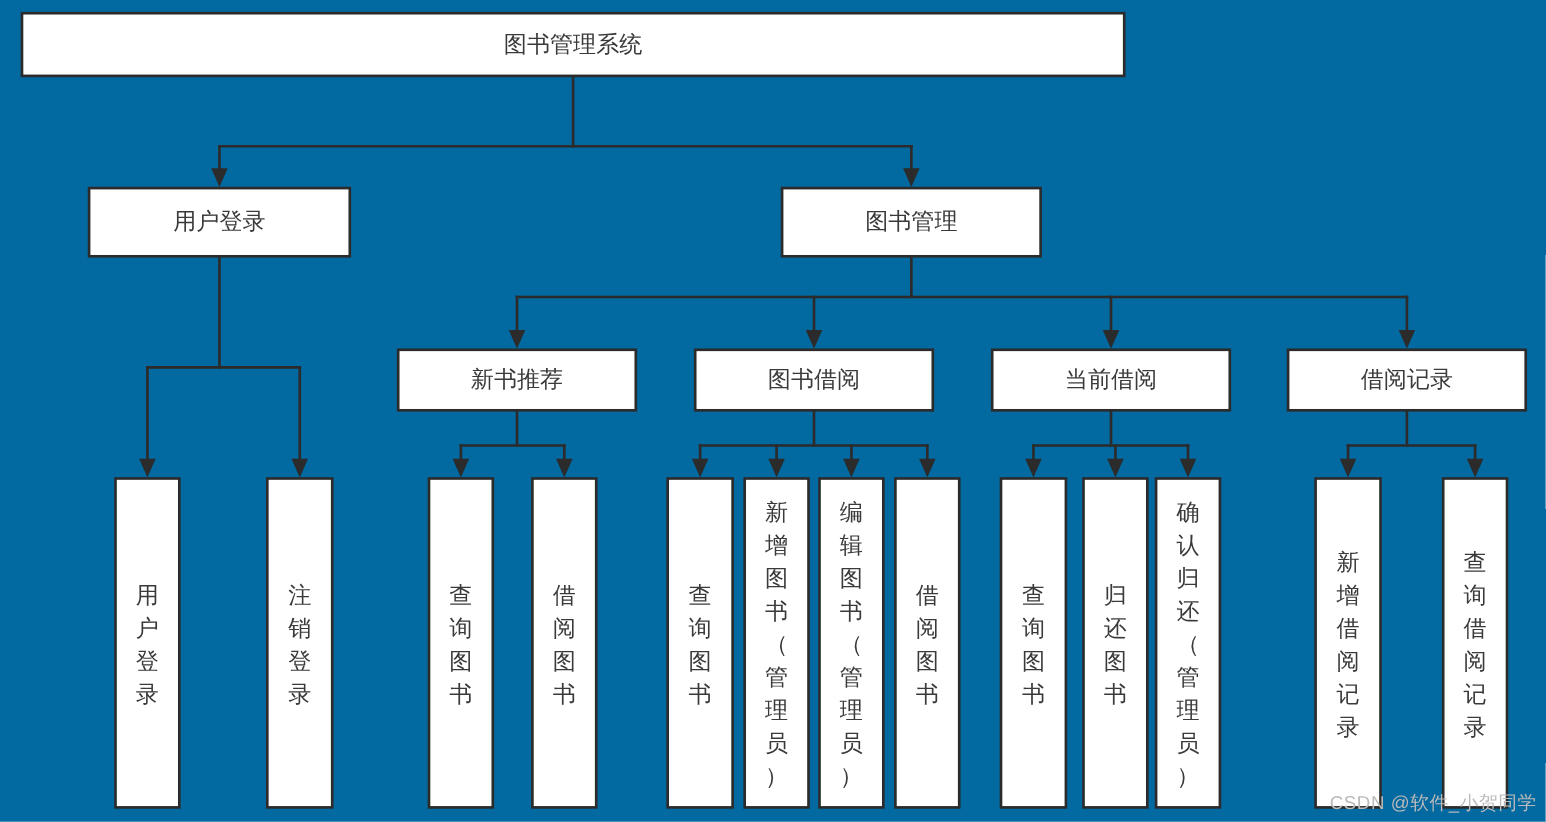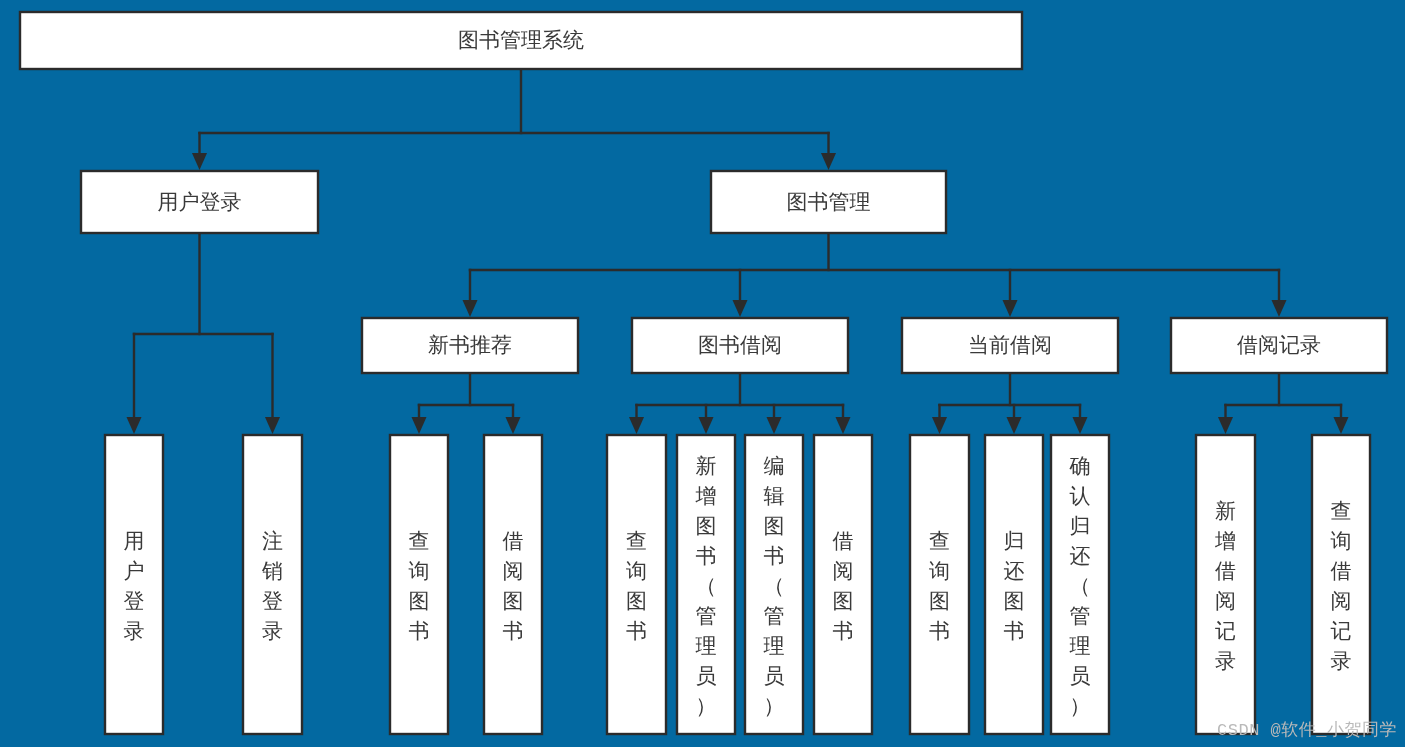--- a/index.html
+++ b/index.html
@@ -54,21 +54,21 @@
     font-family: "Liberation Sans", "DejaVu Sans", sans-serif;
     font-size: 21px;
     text-anchor: middle;
   }
   .watermark {
     position: absolute;
     right: 8px;
     bottom: 6px;
     color: #b9b9b9;
     font-size: 17px;
-    font-family: Liberation Mono, monospace;
+    font-family: Liberation Sans, sans-serif;
     letter-spacing: 0.5px;
     white-space: nowrap;
     user-select: none;
   }
 </style>
 </head>
 <body>
 
 <div id="diagram-root">
 

